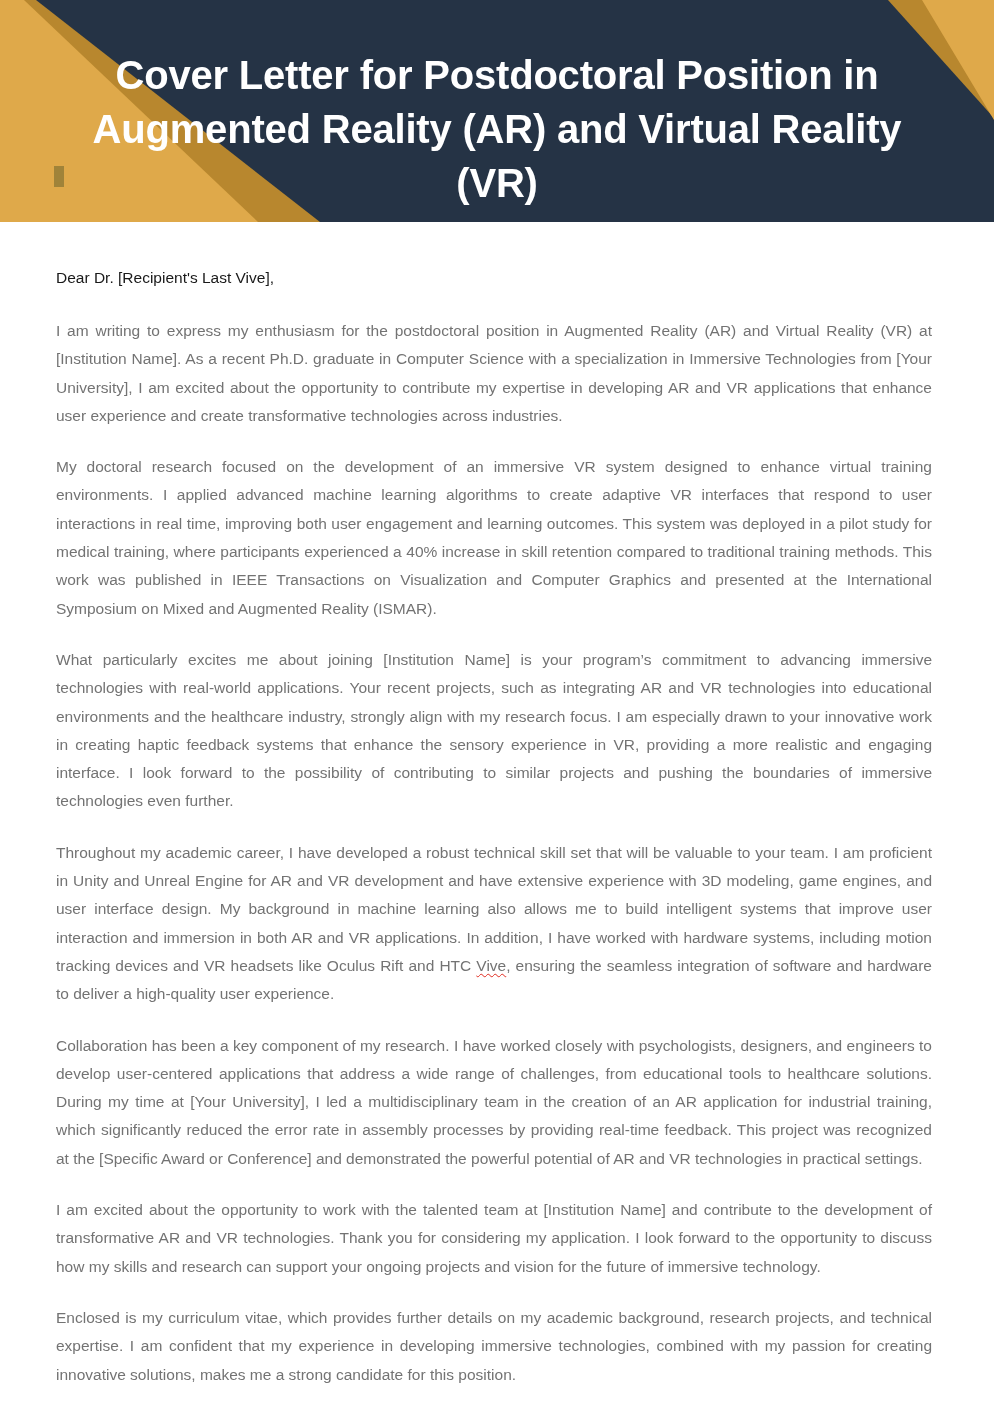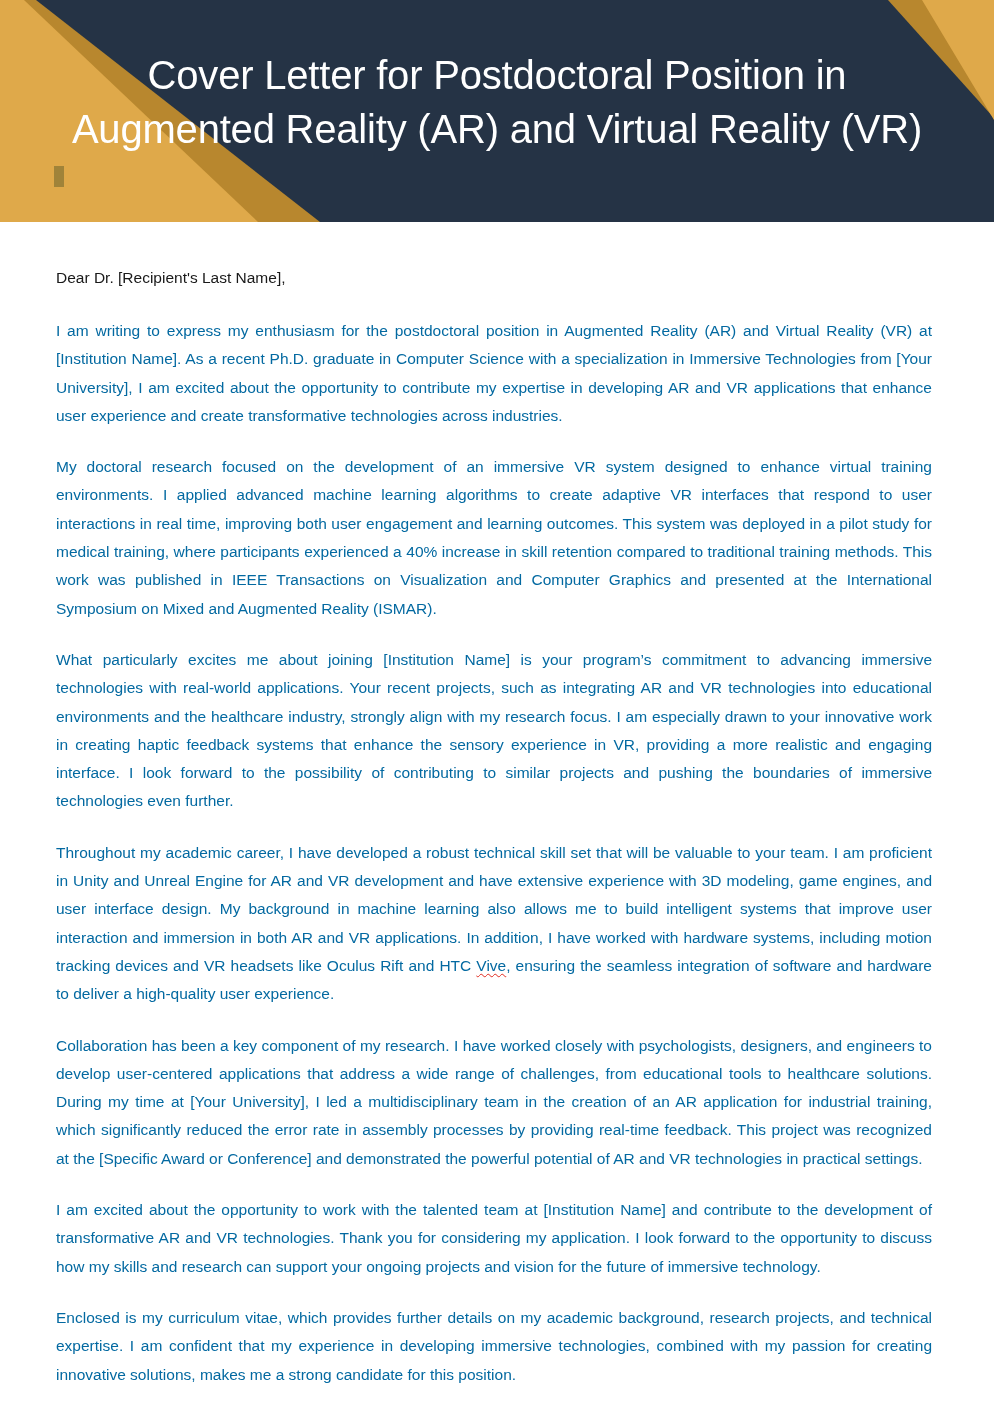--- a/index.html
+++ b/index.html
@@ -51,21 +51,21 @@
     pointer-events: none;
   }
 
   .hdr-title {
     margin: 0;
     padding: 48px 28px 0 28px;
     width: 940px;
     text-align: center;
     color: #ffffff;
     font-family: "Liberation Sans", sans-serif;
-    font-weight: normal;
+    font-weight: bold;
     font-size: 40px;
     line-height: 54px;
     letter-spacing: -0.2px;
   }
 
   
   .body-area {
     position: absolute;
     left: 56px;
     top: 264px;
@@ -76,21 +76,21 @@
     font-size: 15.5px;
     line-height: 27px;
     color: #191919;
     text-align: left;
     margin: 0 0 26px 0;
   }
 
   .para {
     font-size: 15.5px;
     line-height: 28.3px;
-    color: #0369a1;
+    color: #737373;
     text-align: justify;
     text-justify: inter-word;
     margin: 0 0 23px 0;
   }
 
   .spellerr {
     text-decoration: underline wavy #e02b20;
     text-decoration-thickness: 1.2px;
     text-underline-offset: 2px;
   }
@@ -116,21 +116,21 @@
       <rect x="54" y="166" width="10" height="21" fill="#a08339"></rect>
     </svg>
 
     <div class="hdr-title-wrap">
       <h1 class="hdr-title">Cover Letter for Postdoctoral Position in Augmented Reality (AR) and Virtual Reality (VR)</h1>
     </div>
   </div>
 
   <div class="body-area">
 
-    <p class="salutation">Dear Dr. [Recipient's Last Name],</p>
+    <p class="salutation">Dear Dr. [Recipient's Last Vive],</p>
 
     <p class="para">I am writing to express my enthusiasm for the postdoctoral position in Augmented Reality (AR) and Virtual Reality (VR) at [Institution Name]. As a recent Ph.D. graduate in Computer Science with a specialization in Immersive Technologies from [Your University], I am excited about the opportunity to contribute my expertise in developing AR and VR applications that enhance user experience and create transformative technologies across industries.</p>
 
     <p class="para">My doctoral research focused on the development of an immersive VR system designed to enhance virtual training environments. I applied advanced machine learning algorithms to create adaptive VR interfaces that respond to user interactions in real time, improving both user engagement and learning outcomes. This system was deployed in a pilot study for medical training, where participants experienced a 40% increase in skill retention compared to traditional training methods. This work was published in IEEE Transactions on Visualization and Computer Graphics and presented at the International Symposium on Mixed and Augmented Reality (ISMAR).</p>
 
     <p class="para">What particularly excites me about joining [Institution Name] is your program’s commitment to advancing immersive technologies with real-world applications. Your recent projects, such as integrating AR and VR technologies into educational environments and the healthcare industry, strongly align with my research focus. I am especially drawn to your innovative work in creating haptic feedback systems that enhance the sensory experience in VR, providing a more realistic and engaging interface. I look forward to the possibility of contributing to similar projects and pushing the boundaries of immersive technologies even further.</p>
 
     <p class="para"><span>Throughout my academic career, I have developed a robust technical skill set that will be valuable to your team. I am proficient in Unity and Unreal Engine for AR and VR development and have extensive experience with 3D modeling, game engines, and user interface design. My background in machine learning also allows me to build intelligent systems that improve user interaction and immersion in both AR and VR applications. In addition, I have worked with hardware systems, including motion tracking devices and VR headsets like Oculus Rift and HTC </span><span class="spellerr">Vive</span><span>, ensuring the seamless integration of software and hardware to deliver a high-quality user experience.</span></p>
 
     <p class="para">Collaboration has been a key component of my research. I have worked closely with psychologists, designers, and engineers to develop user-centered applications that address a wide range of challenges, from educational tools to healthcare solutions. During my time at [Your University], I led a multidisciplinary team in the creation of an AR application for industrial training, which significantly reduced the error rate in assembly processes by providing real-time feedback. This project was recognized at the [Specific Award or Conference] and demonstrated the powerful potential of AR and VR technologies in practical settings.</p>

